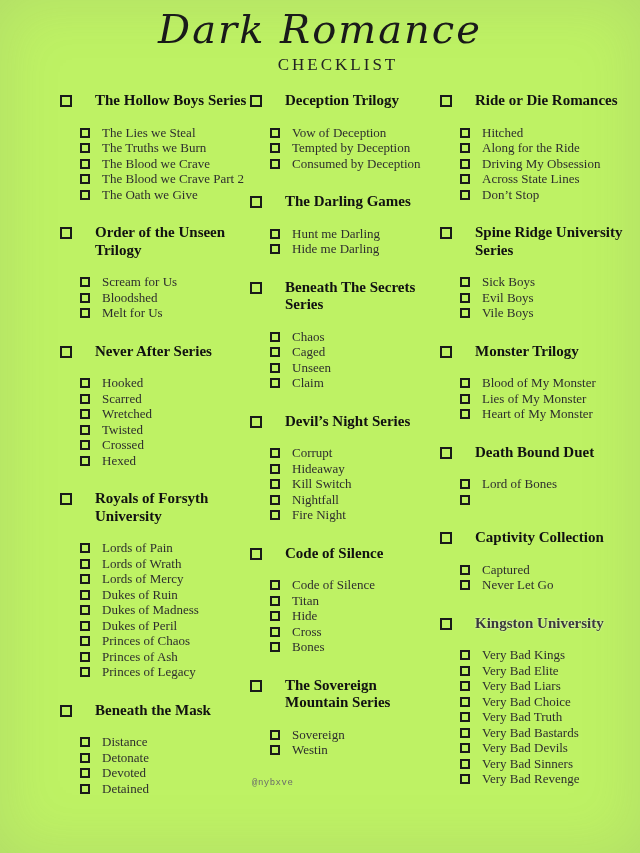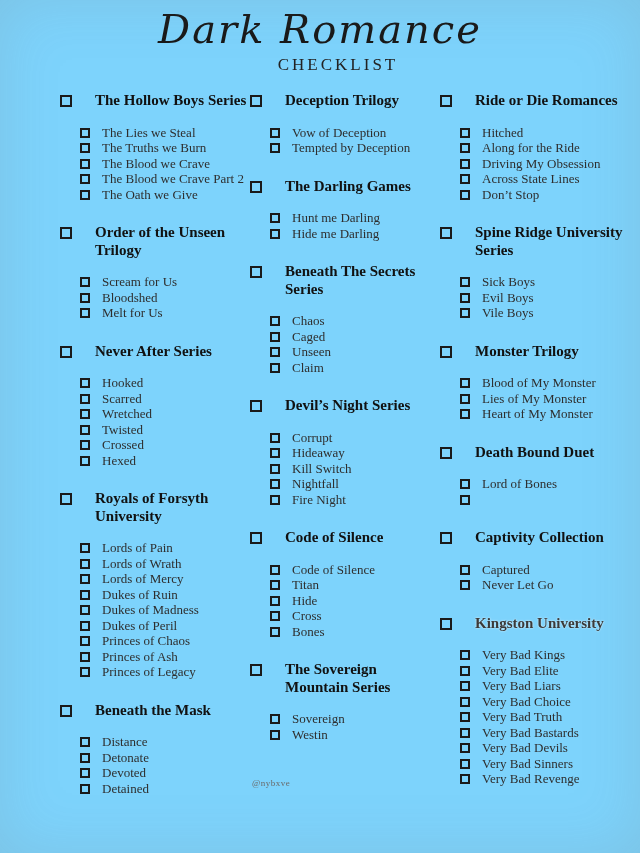--- a/index.html
+++ b/index.html
@@ -1,18 +1,18 @@
 <!DOCTYPE html>
 <html><head>
 <meta charset="utf-8">
 <style>
   html,body{margin:0;padding:0;background:#dcdcdc;}
   .page{
     width:640px;height:853px;margin:0 auto;position:relative;overflow:hidden;
-    background:#7dd3fc;
+    background:#bef264;
     color:#1c1c1c;
     font-family:"Liberation Serif","DejaVu Serif",serif;
   }
   
   .page::after{
     content:"";position:absolute;inset:0;pointer-events:none;
     box-shadow:inset 0 0 60px rgba(120,120,120,.18);
   }
   header{text-align:center;padding-top:6px;}
   .title{
@@ -46,21 +46,21 @@
     font-size:13px;line-height:15.5px;min-height:15.5px;color:#2e2e2e;
   }
   .item-label{width:146px;}
   
   .col:nth-child(3) section:nth-child(6) h2{
     filter:blur(.5px);color:#3a3a3a;
     text-shadow:0 0 2px rgba(255,255,255,.9);
   }
   footer{
     position:absolute;left:252px;top:778px;
-    font-size:9px;color:#6a6a6a;letter-spacing:.5px;
+    font-size:9px;color:#6a6a6a;letter-spacing:.5px;font-family:Liberation Mono, monospace;
   }
 </style>
 </head>
 <body>
 
 <div class="page">
   <header>
     <h1 class="title">Dark Romance</h1>
     <div class="subtitle">CHECKLIST</div>
   </header>
@@ -252,20 +252,24 @@
   <li class="item-row">
     <span class="cb cb-sm"></span>
     <span class="item-label">Vow of Deception</span>
   </li>
 
   <li class="item-row">
     <span class="cb cb-sm"></span>
     <span class="item-label">Tempted by Deception</span>
   </li>
 
+  <li class="item-row">
+    <span class="cb cb-sm"></span>
+    <span class="item-label">Consumed by Deception</span>
+  </li>
 </ul>
   </section>
 
   <section>
     <div class="heading-row">
       <span class="cb cb-lg"></span>
       <h2>The Darling Games</h2>
     </div>
     <ul>
   <li class="item-row">

